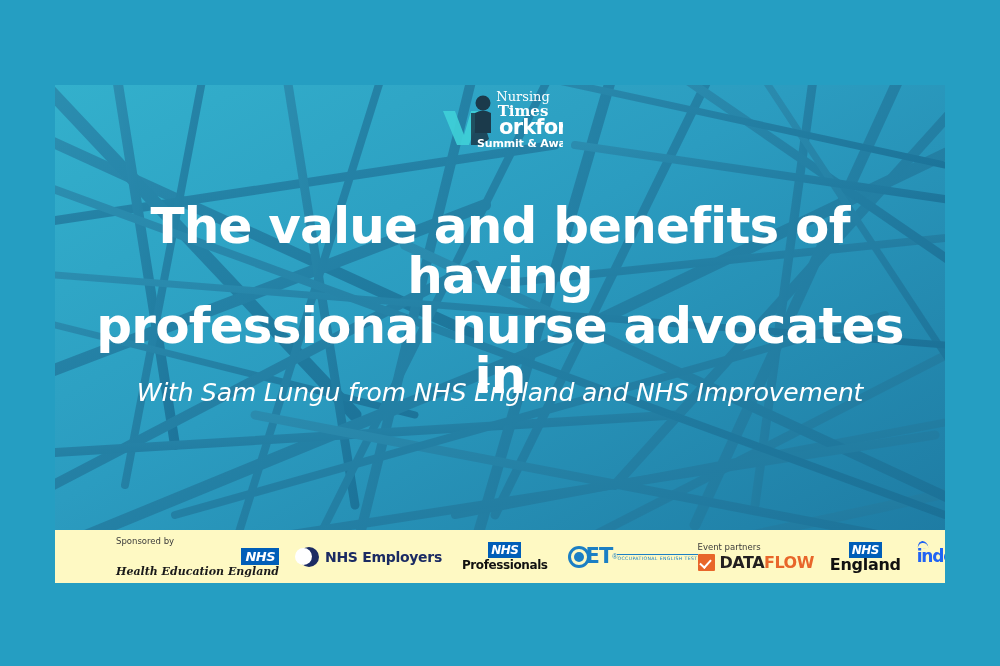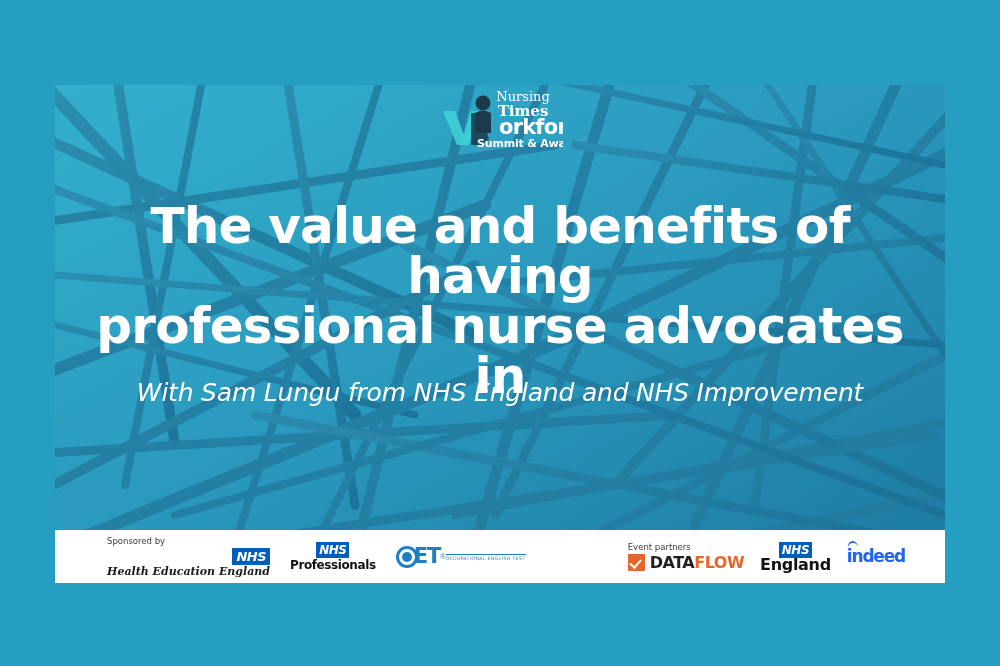--- a/index.html
+++ b/index.html
@@ -53,22 +53,22 @@
     padding:0 30px;
     box-sizing:border-box;
     font-family:"DejaVu Sans", sans-serif;
     letter-spacing:-0.2px;
   }
   .subtitle .sl{display:block;}
 
   
   .sponsor-bar{
     position:absolute;left:0;right:0;bottom:0;height:53px;
-    background:#ffffff;
-    display:flex;align-items:center;
+    background:#fef9c3;
+    display:flex;align-items:center;padding-left:9px;
   }
   .sponsor-left{
     display:flex;align-items:center;gap:20px;
     padding-left:52px;
   }
   .sponsor-right{
     display:flex;align-items:center;gap:16px;
     margin-left:auto;padding-right:40px;
   }
 
@@ -267,20 +267,24 @@
       <div class="sponsor-left">
 
         <div class="spon">
           <div class="kicker">Sponsored by</div>
           <div class="hee">
             <span class="nhs-badge">NHS</span>
             <span class="hee-name">Health Education England</span>
           </div>
         </div>
 
+        <div class="employers">
+          <span class="crescent"></span>
+          <span class="employers-text">NHS Employers</span>
+        </div>
 
         <div class="nhspro">
           <span class="nhs-badge sm">NHS</span>
           <span class="nhspro-text">Professionals</span>
         </div>
 
         <div class="oet">
           <div class="oet-mark">
             <span class="oet-o">
                 <i></i>

